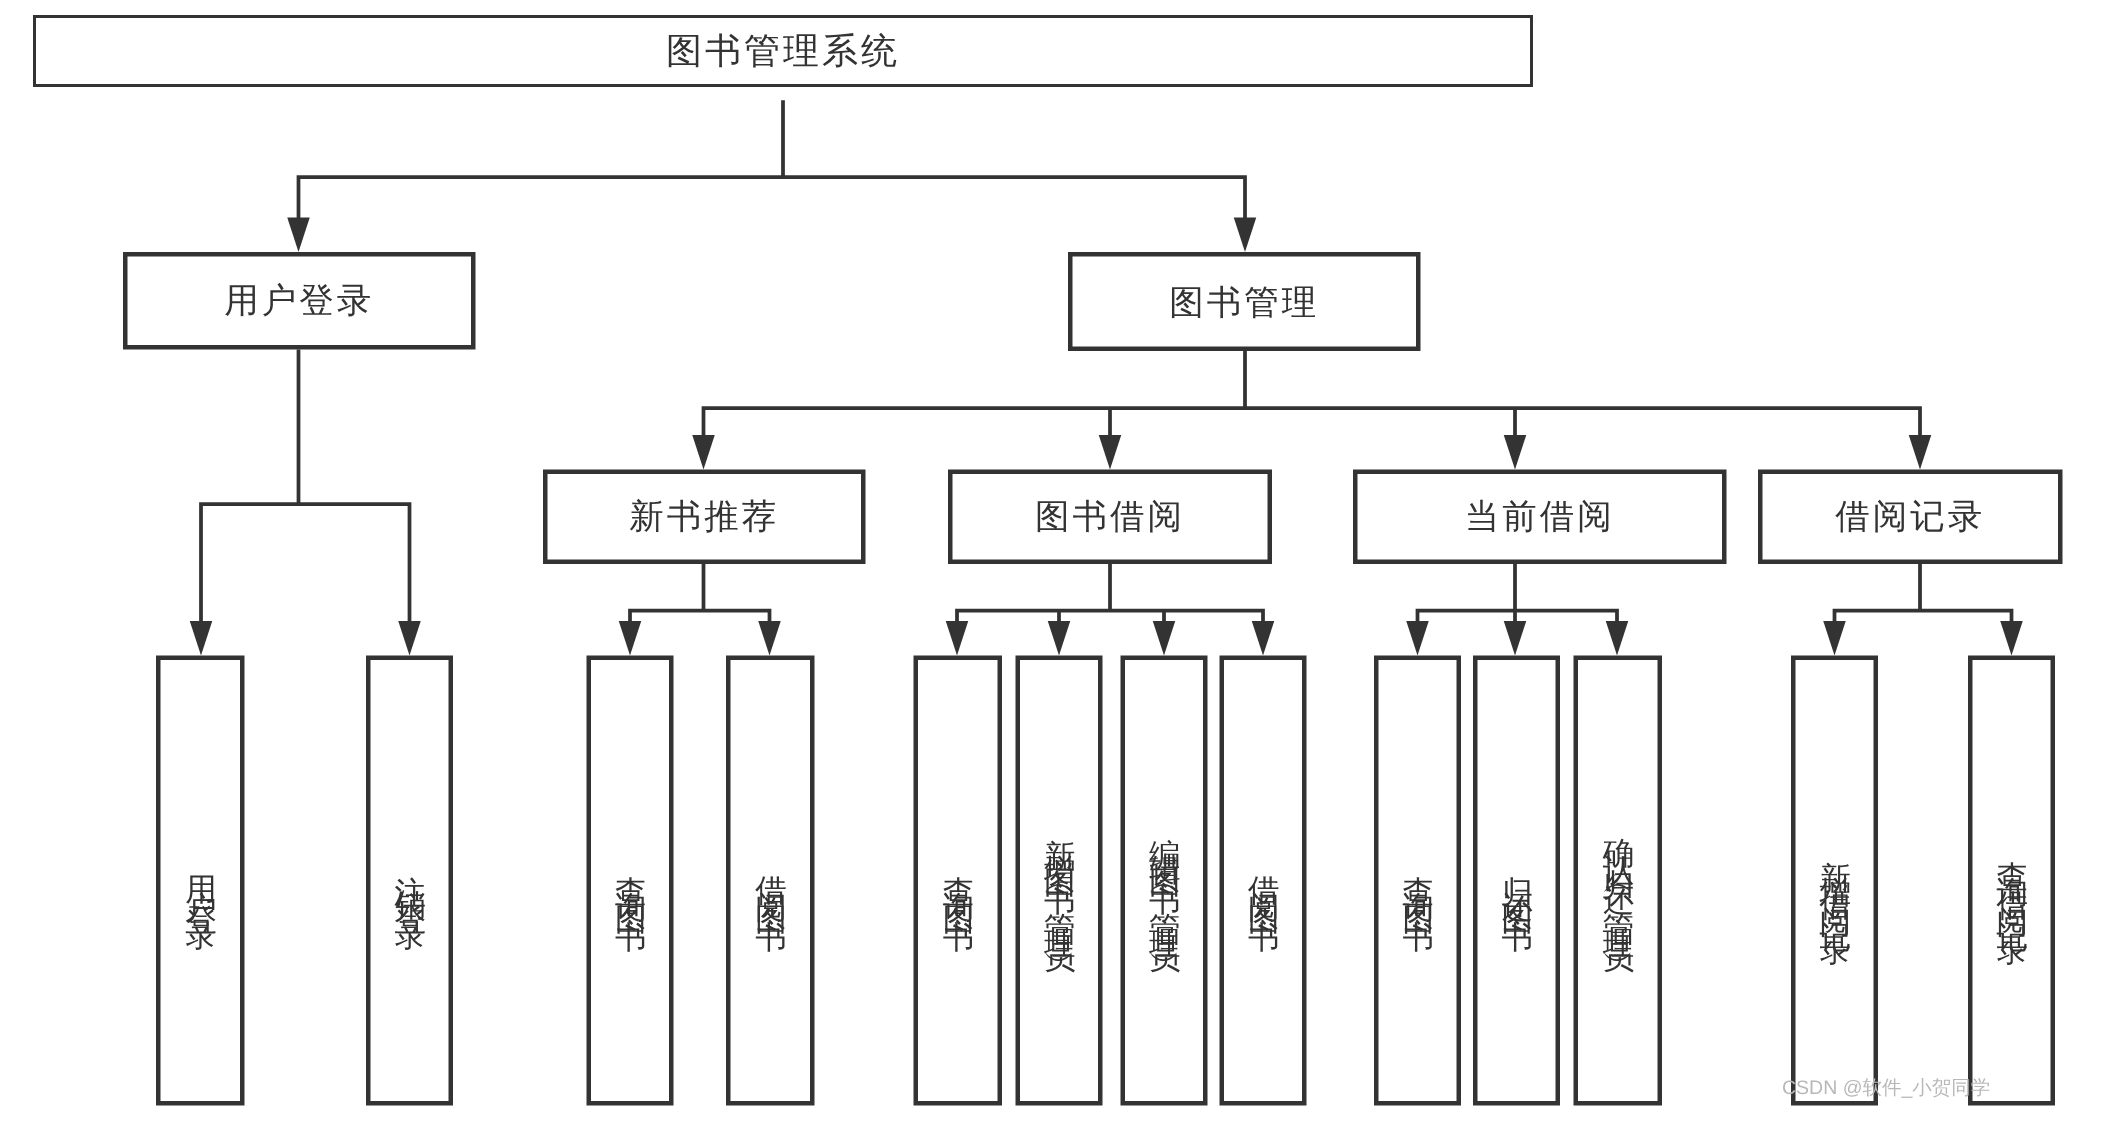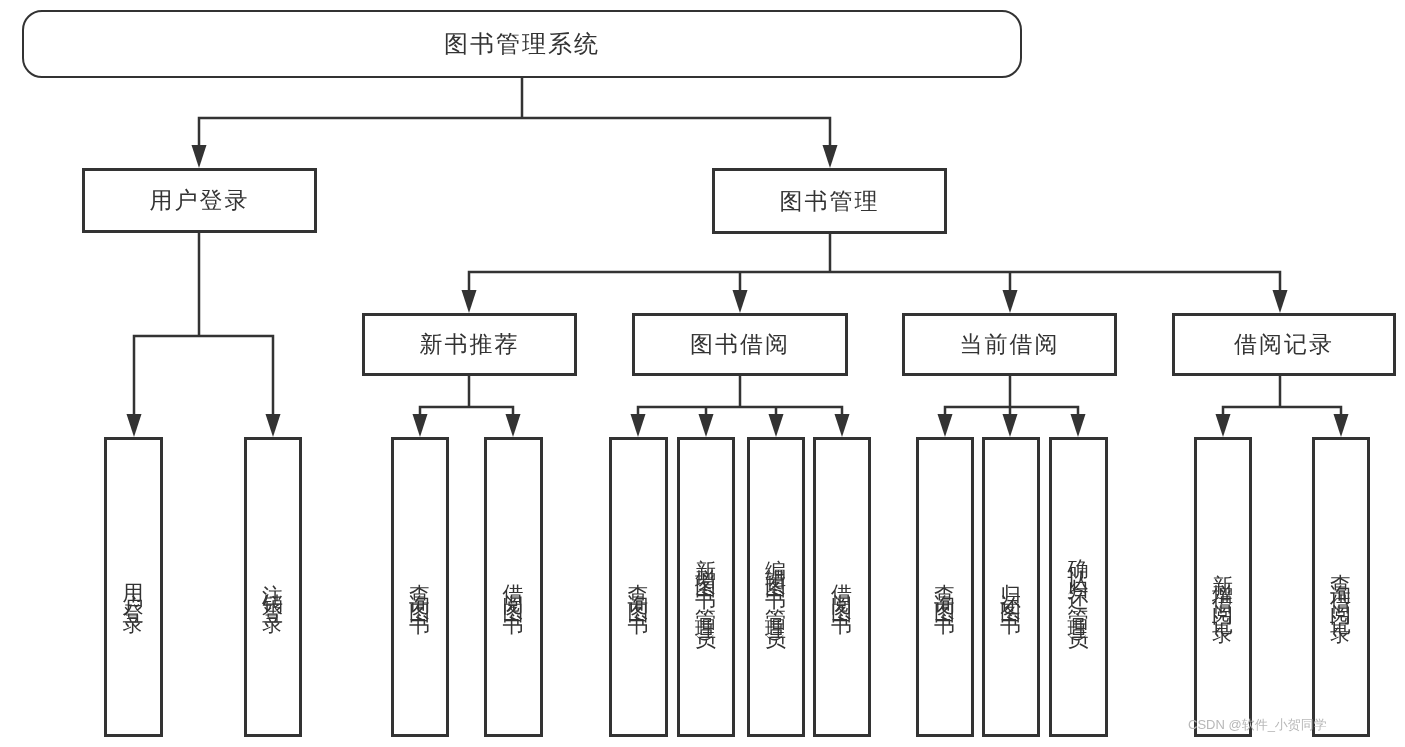--- a/index.html
+++ b/index.html
@@ -3,31 +3,31 @@
 <meta charset="utf-8">
 <style>
   html,body{margin:0;padding:0;background:#ffffff;}
   body{width:1405px;height:747px;position:relative;overflow:hidden;
        font-family:"Liberation Sans","DejaVu Sans",sans-serif;}
   .stage{position:absolute;left:0;top:0;width:1405px;height:747px;}
   svg.connectors{position:absolute;left:0;top:0;z-index:1;}
   .box{position:absolute;background:#ffffff;border:3px solid #333333;box-sizing:border-box;
        display:flex;align-items:center;justify-content:center;z-index:2;}
   .lbl{font-size:23px;color:#333333;letter-spacing:2px;white-space:nowrap;}
-  .n-root{left:22px;top:10px;width:1000px;height:68px;border-width:2px;border-radius:20px;}
+  .n-root{left:22px;top:10px;width:1000px;height:48px;border-width:2px;}
   .n-root .lbl{font-size:24px;}
   
   .n-user-login{left:82px;top:168px;width:235px;height:65px;}
   .n-book-mgmt{left:712px;top:168px;width:235px;height:66px;justify-content:center;}
   
   .lvl3{top:313px;height:63px;}
   .n-new-books{left:362px;width:215px;font-family:Liberation Mono, monospace;}
   .n-book-borrow{left:632px;width:216px;}
-  .n-cur-borrow{left:902px;width:215px;}
-  .n-borrow-rec{left:1172px;width:224px;}
+  .n-cur-borrow{left:902px;width:249px;}
+  .n-borrow-rec{left:1172px;width:203px;}
   
   .leaf{top:437px;width:59px;height:300px;}
   .vlbl{writing-mode:vertical-rl;text-orientation:mixed;font-size:21px;
         letter-spacing:10px;color:#333333;line-height:1;}
   .n-login{left:104px;}   .n-logout{left:244px;width:58px;}
   .n-nb-query{left:391px;width:58px;} .n-nb-borrow{left:484px;}
   .n-bb-query{left:609px;} .n-bb-add{left:677px;width:58px;}
   .n-bb-edit{left:747px;width:58px;} .n-bb-borrow{left:813px;width:58px;}
   .n-cb-query{left:916px;width:58px;} .n-cb-return{left:982px;width:58px;}
   .n-cb-confirm{left:1049px;} 

